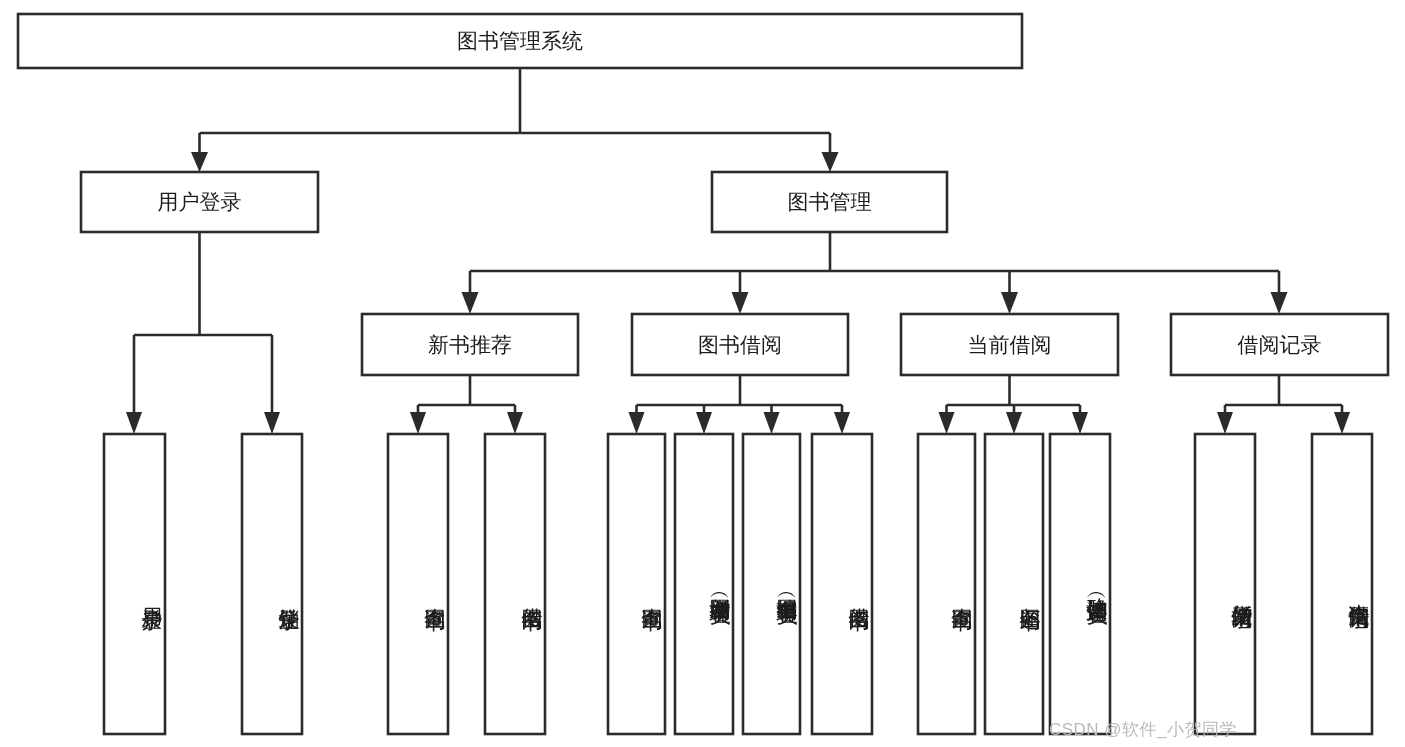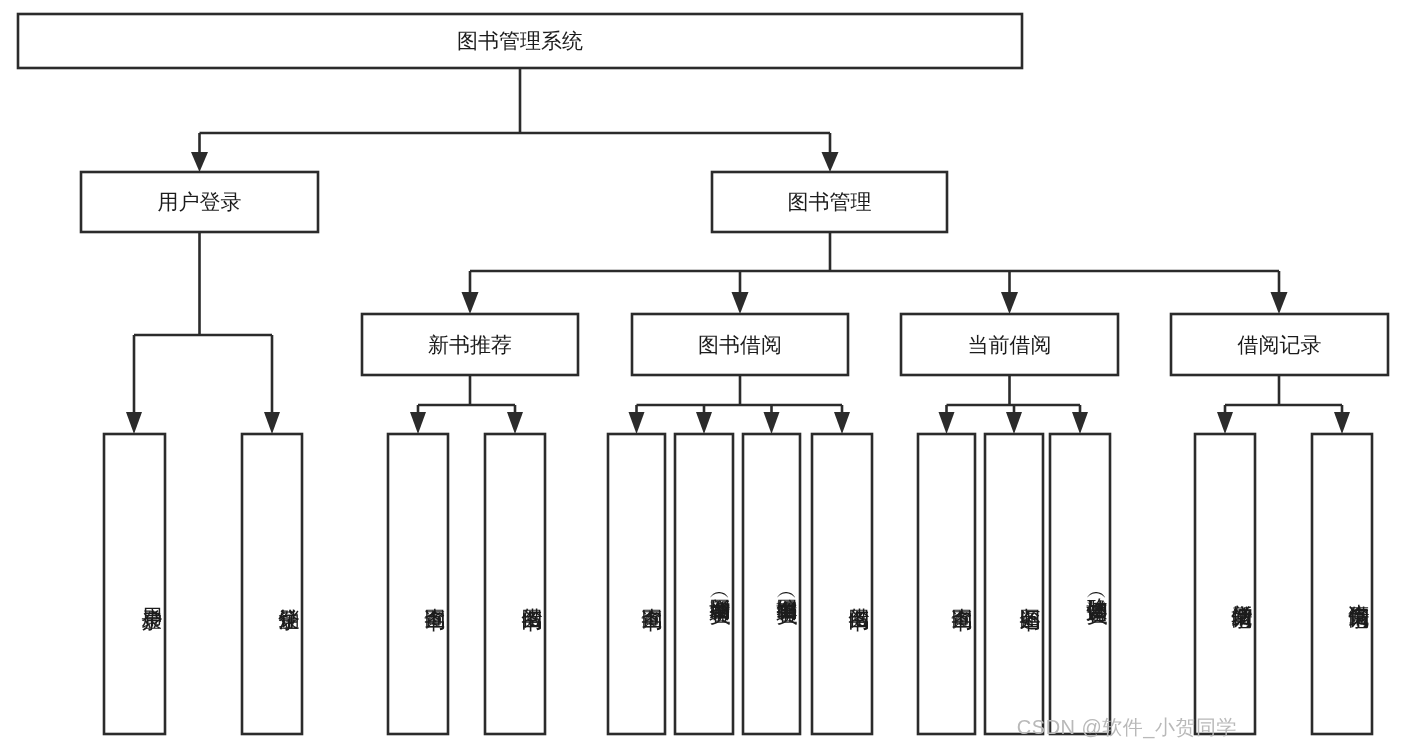--- a/index.html
+++ b/index.html
@@ -60,21 +60,21 @@
     letter-spacing: 1px;
     color: #1c1c1c;
     font-family: "Liberation Sans", "DejaVu Sans", sans-serif;
     white-space: nowrap;
     pointer-events: none;
   }
   .watermark {
     position: absolute;
     right: 8px;
     bottom: 6px;
-    font-size: 20px;
+    font-size: 17px;
     color: #b9b9b9;
     font-family: "Liberation Sans", "DejaVu Sans", sans-serif;
     letter-spacing: 0.5px;
     user-select: none;
   }
 </style>
 </head>
 <body>
 
 <div id="diagram-root">

